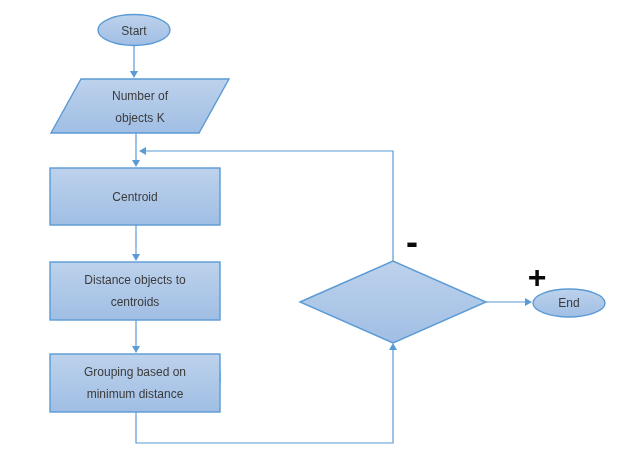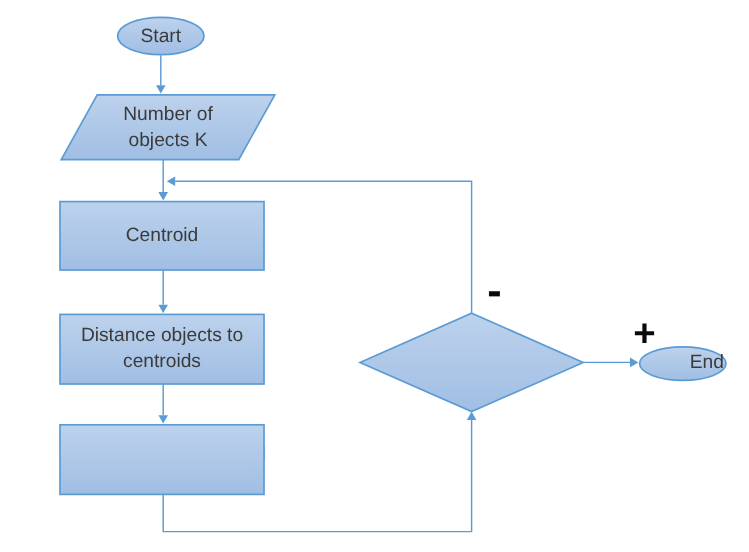--- a/index.html
+++ b/index.html
@@ -15,21 +15,21 @@
     position: absolute;
     left: 0; top: 0;
     width: 624px; height: 460px;
   }
   .node-label {
     position: absolute;
     transform: translate(-50%, -50%);
     text-align: center;
     white-space: pre-line;
     color: #3b3b3b;
-    font-size: 16px;
+    font-size: 12px;
     line-height: 22px;
     pointer-events: none;
   }
   .node-label.decision { line-height: 21px; }
   .branch-label {
     position: absolute;
     transform: translate(-50%, -50%);
     color: #0a0a0a;
     font-weight: bold;
     font-size: 32px;
@@ -106,21 +106,23 @@
   <div class="node-label" style="left:134px; top:31px;">Start</div>
 
   <div class="node-label" style="left:140px; top:107px;">Number of
 objects K</div>
 
   <div class="node-label" style="left:135px; top:197px;">Centroid</div>
 
   <div class="node-label" style="left:135px; top:291px;">Distance objects to
 centroids</div>
 
+  <div class="node-label" style="left:135px; top:383px;">Grouping based on
+minimum distance</div>
 
 
-  <div class="node-label" style="left:589px; top:303px;">End</div>
+  <div class="node-label" style="left:569px; top:303px;">End</div>
 
   <div class="branch-label minus" style="left:412px; top:242px;">-</div>
 
   <div class="branch-label" style="left:537px; top:277px;">+</div>
 
 </div>
 
 </body></html>

